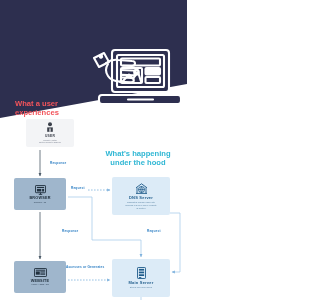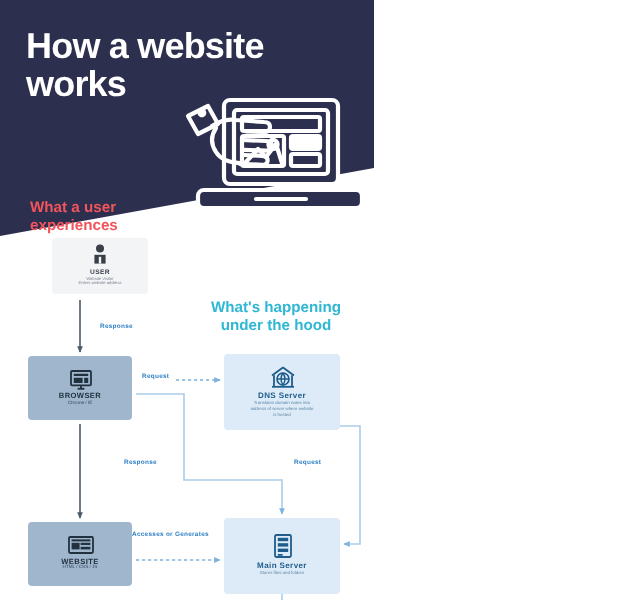--- a/index.html
+++ b/index.html
@@ -67,22 +67,20 @@
   
   #wires{position:absolute;left:0;top:0;width:187px;height:300px;overflow:visible;}
 </style>
 </head>
 <body>
 
 <div id="poster">
 
   <div id="hero">
     <div id="hero-shape"></div>
-    <div id="hero-title">How a website
-works</div>
 
     <svg id="laptop-art" viewBox="0 0 96 68">
       <g fill="none" stroke="#ffffff" stroke-width="2.1" stroke-linejoin="round" stroke-linecap="round">
         <rect x="24" y="6" width="57" height="42" rx="3" fill="#2d2f4f"></rect>
         <rect x="29" y="11" width="47" height="32" rx="1.5" fill="#2d2f4f"></rect>
         <rect x="33" y="14.5" width="39" height="7" rx="1" fill="#2d2f4f"></rect>
         <rect x="33" y="24" width="21" height="15" rx="1" fill="#2d2f4f"></rect>
         <rect x="57.5" y="24" width="14.5" height="6.5" rx="1" fill="#ffffff"></rect>
         <rect x="57.5" y="33" width="14.5" height="6" rx="1" fill="#2d2f4f"></rect>
         <polyline points="34.5,37.5 41,30.5 45,34.5 50,28 53,37.5"></polyline>

